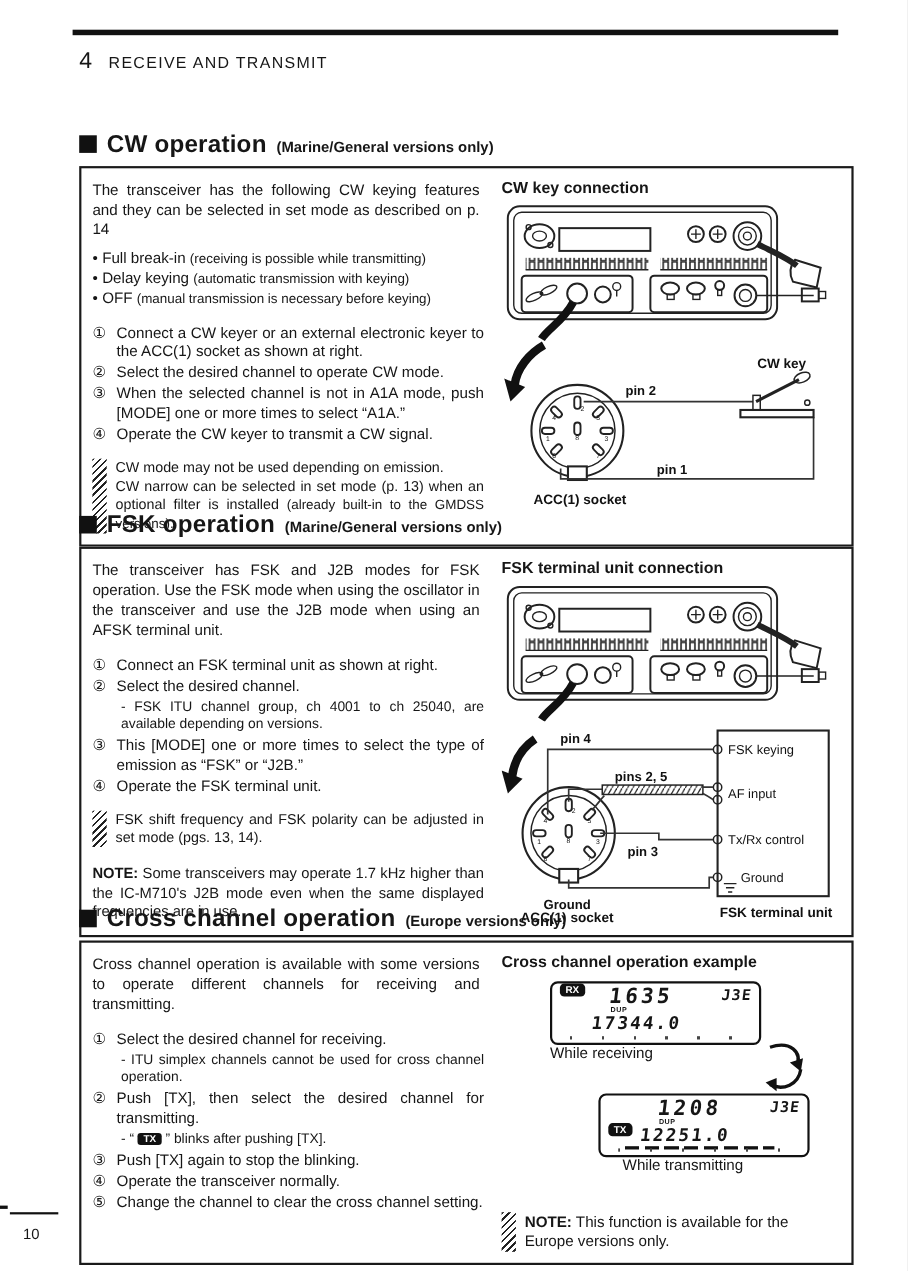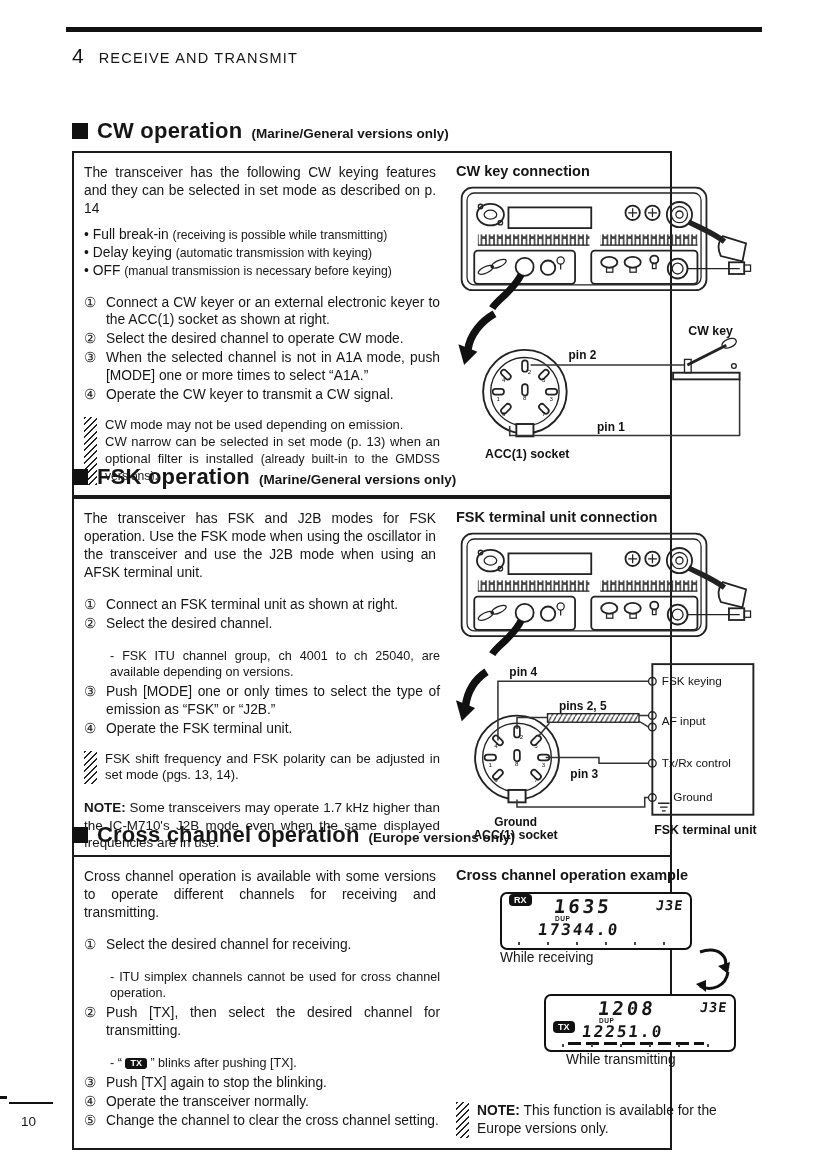--- a/index.html
+++ b/index.html
@@ -3,21 +3,21 @@
 <meta charset="utf-8">
 <style>
   html,body{margin:0;padding:0;background:#e8e8e8;}
   .page{position:relative;width:825px;height:1169px;background:#ffffff;margin:0 auto;
         font-family:"Liberation Sans",sans-serif;color:#161616;overflow:hidden;}
   .top-rule{position:absolute;left:66px;top:27px;width:696px;height:5px;background:#111;}
   .chapter{position:absolute;left:72px;top:44px;display:flex;align-items:baseline;gap:15px;}
   .chapter-num{font-size:21px;}
   .chapter-title{font-size:14.5px;letter-spacing:1.2px;}
 
-  .section{position:absolute;left:72px;width:600px;}
+  .section{position:absolute;left:72px;width:704px;}
   #sec-cw{top:118px;}
   #sec-fsk{top:464px;}
   #sec-cross{top:822px;}
 
   .sec-head{display:flex;align-items:center;gap:9px;margin-bottom:7px;}
   .sq{width:16px;height:16px;background:#111;flex:none;}
   .sec-title{font-size:22px;font-weight:bold;letter-spacing:0.2px;}
   .sec-sub{font-size:13.5px;font-weight:bold;padding-top:4px;}
 
   .box{border:2.5px solid #1a1a1a;display:flex;gap:16px;padding:9px 10px 10px 10px;background:#fff;}
@@ -26,21 +26,21 @@
 
   .para{margin:2px 4px 8px 0;}
   .bullets{margin:0;padding:0;list-style:none;}
   .bullets li{margin:0;}
   .b-dot{margin-right:4px;}
   .b-paren{font-size:12.2px;}
   .steps{margin:14px 0 0 0;}
   .step{display:flex;margin:0 0 1px 0;}
   .step-num{flex:none;width:22px;font-size:13.8px;}
   .step-body{flex:1;}
-  .step-sub{font-size:12.6px;line-height:1.28;margin:15px 0 2px 4px;text-align:justify;}
+  .step-sub{font-size:12.6px;line-height:1.28;margin:1px 0 2px 4px;text-align:justify;}
   .tx-badge{display:inline-block;background:#111;color:#fff;font-size:9px;font-weight:bold;
             padding:0px 5px;border-radius:3px;vertical-align:1px;}
 
   .hatch-note{display:flex;margin-top:13px;}
   .hatch{flex:none;width:13px;margin-right:8px;
          background:repeating-linear-gradient(135deg,#222 0 1.6px,transparent 1.6px 4.6px);}
   .hatch-body{flex:1;font-size:13px;line-height:1.3;text-align:justify;}
   .note-para{margin-top:15px;font-size:13.4px;line-height:1.3;text-align:justify;}
 
   .diag-title{font-size:14.5px;font-weight:bold;margin:1px 0 5px 0;}
@@ -256,21 +256,21 @@
               <span class="step-body">Connect an FSK terminal unit as shown at right.</span>
             </div>
           <div class="step">
               <span class="step-num">②</span>
             <span class="step-body"><span>Select the desired channel.</span>
               <div class="step-sub">- FSK ITU channel group, ch 4001 to ch 25040, are available depending on versions.</div>
             </span>
             </div>
           <div class="step">
               <span class="step-num">③</span>
-              <span class="step-body">Push [MODE] one or only times to select the type of emission as “FSK” or “J2B.”</span>
+              <span class="step-body">This [MODE] one or more times to select the type of emission as “FSK” or “J2B.”</span>
             </div>
           <div class="step">
               <span class="step-num">④</span>
               <span class="step-body">Operate the FSK terminal unit.</span>
             </div>
         </div>
         <div class="hatch-note">
           <div class="hatch"></div>
           <div class="hatch-body">FSK shift frequency and FSK polarity can be adjusted in set mode (pgs. 13, 14).</div>
         </div>

